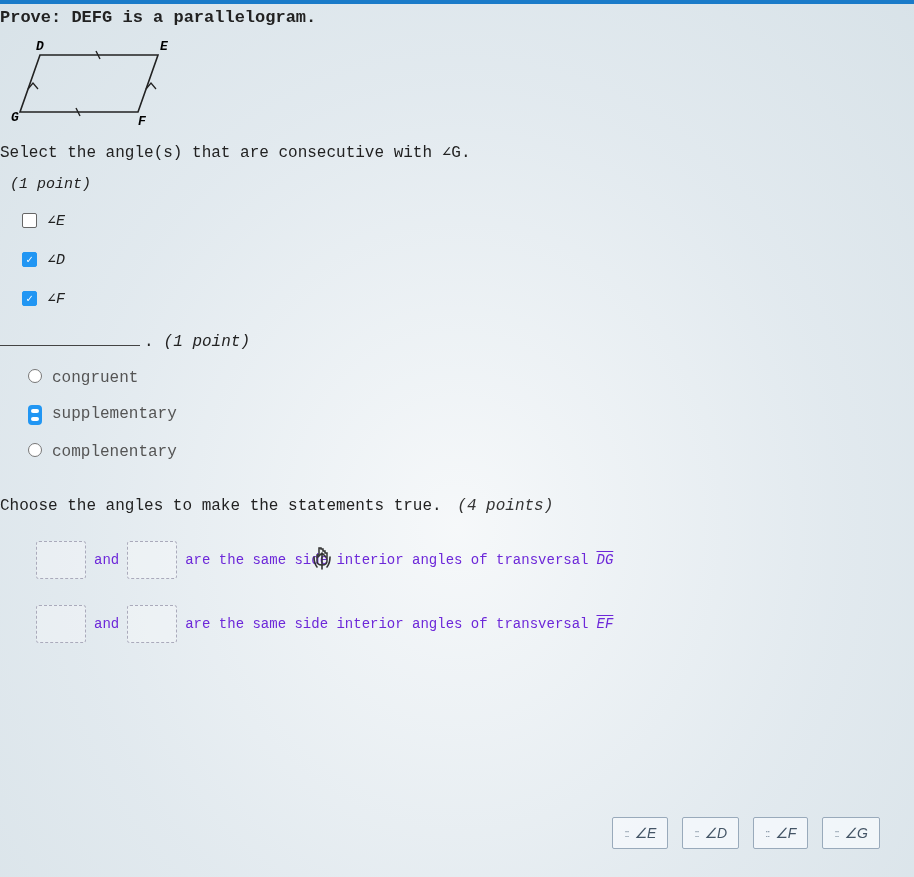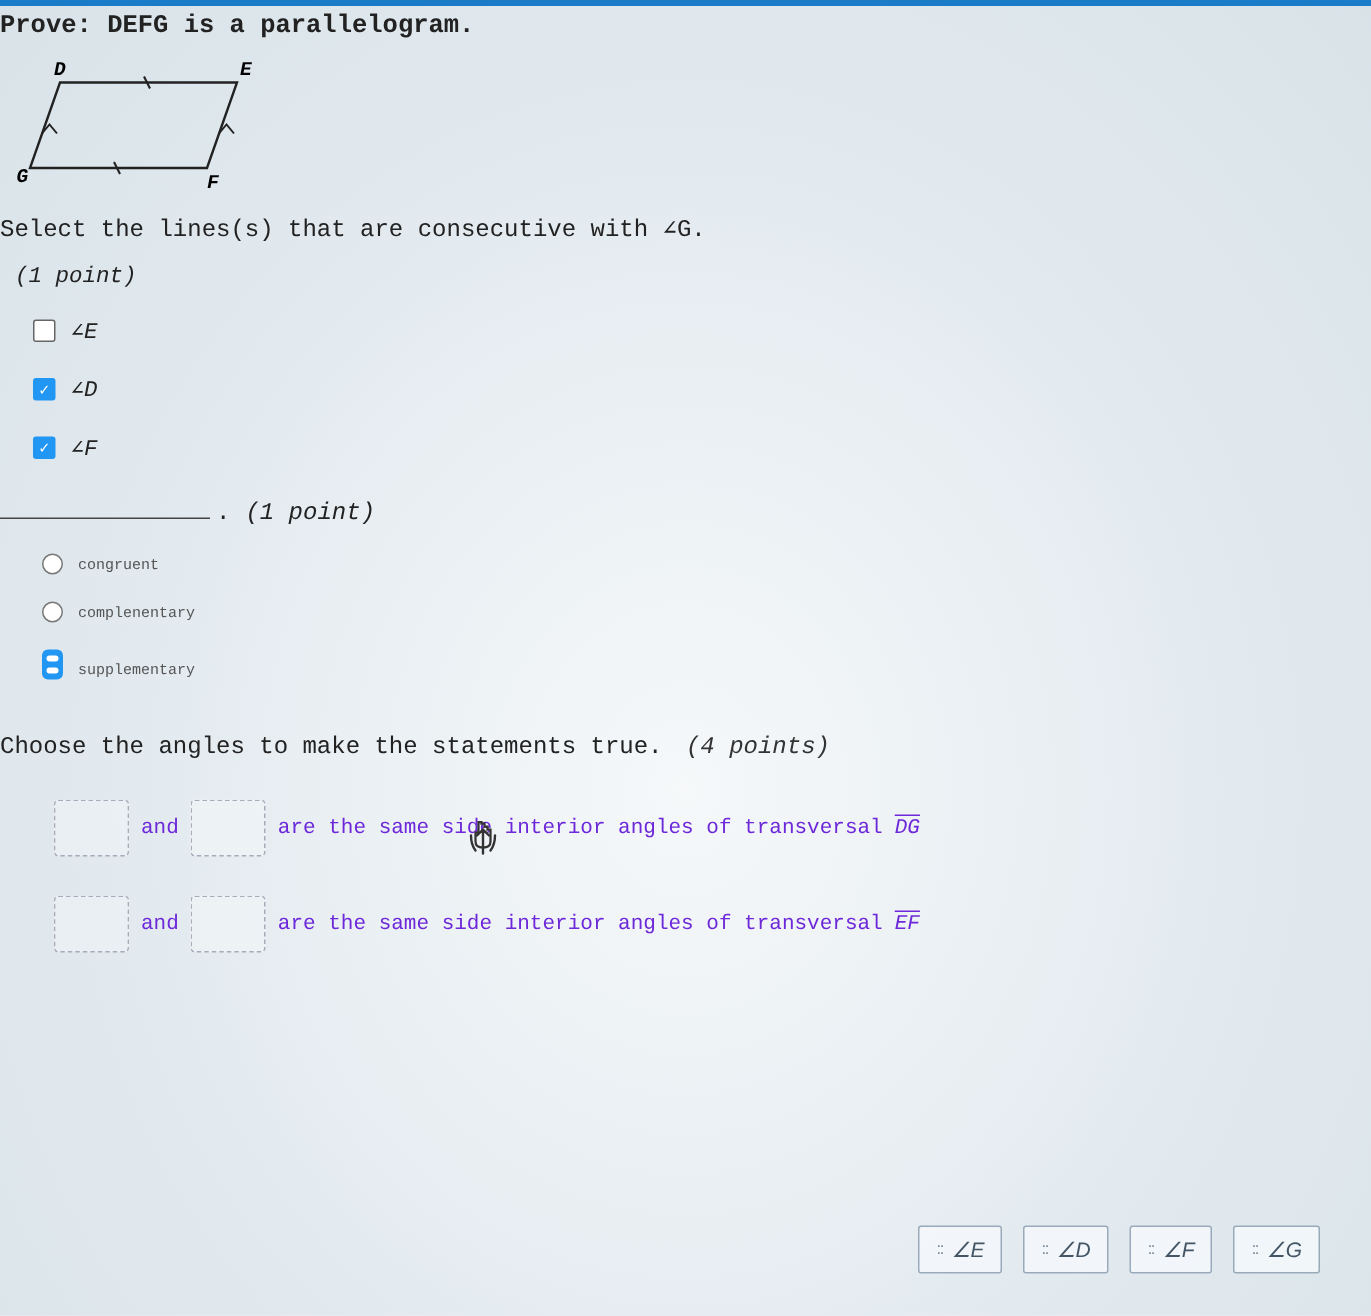--- a/index.html
+++ b/index.html
@@ -86,23 +86,23 @@
   .points-inline {
     font-style: italic;
     margin-left: 6px;
   }
   .radio-group {
     margin-left: 28px;
     margin-top: 14px;
   }
   .radio-row {
     display: flex;
-    align-items: flex-end;
+    align-items: flex-start;
     margin-bottom: 18px;
-    font-size: 10px;
+    font-size: 16px;
     color: #555;
   }
   .radio {
     width: 14px;
     height: 14px;
     border: 1.5px solid #777;
     border-radius: 50%;
     margin-right: 10px;
     background: #fff;
     flex-shrink: 0;
@@ -207,21 +207,21 @@
 
       <line x1="88" y1="14" x2="92" y2="22" stroke="#222" stroke-width="1.4"></line>
       <line x1="68" y1="71" x2="72" y2="79" stroke="#222" stroke-width="1.4"></line>
 
       <polyline points="20,52 25,46 30,52" fill="none" stroke="#222" stroke-width="1.3"></polyline>
       <polyline points="138,52 143,46 148,52" fill="none" stroke="#222" stroke-width="1.3"></polyline>
     </svg>
   </div>
 
   <div class="instruction">
-    <span>Select the lines(s) that are consecutive with ∠G.</span>
+    <span>Select the angle(s) that are consecutive with ∠G.</span>
   </div>
 
   <div class="points">(1 point)</div>
 
   <div class="checkbox-group">
     <div class="checkbox-row">
       <div class="checkbox"></div>
       <span class="angle-sym">∠E</span>
     </div>
     <div class="checkbox-row">
@@ -239,26 +239,26 @@
     <span>.</span>
     <span class="points-inline">(1 point)</span>
   </div>
 
   <div class="radio-group">
     <div class="radio-row">
       <div class="radio"></div>
       <span>congruent</span>
     </div>
     <div class="radio-row">
+      <div class="radio-selected-box"></div>
+      <span>supplementary</span>
+    </div>
+    <div class="radio-row">
       <div class="radio"></div>
       <span>complenentary</span>
-    </div>
-    <div class="radio-row">
-      <div class="radio-selected-box"></div>
-      <span>supplementary</span>
     </div>
   </div>
 
   <div class="cursor">
     <svg width="24" height="28" viewBox="0 0 24 28">
       <path d="M12 2 L12 18 M12 18 L8 14 M12 18 L16 14 M7 4 Q4 8 4 14 M17 4 Q20 8 20 14" fill="none" stroke="#333" stroke-width="1.6" stroke-linecap="round" transform="rotate(180 12 10) translate(0 -6)"></path>
       <path d="M9 3 L9 10 L7 10 L7 16 Q7 20 12 20 Q17 20 17 16 L17 8 L15 8 L15 6 L13 6 L13 4 L11 4 L11 3 Z" fill="none" stroke="#333" stroke-width="1.5"></path>
     </svg>
   </div>
 

